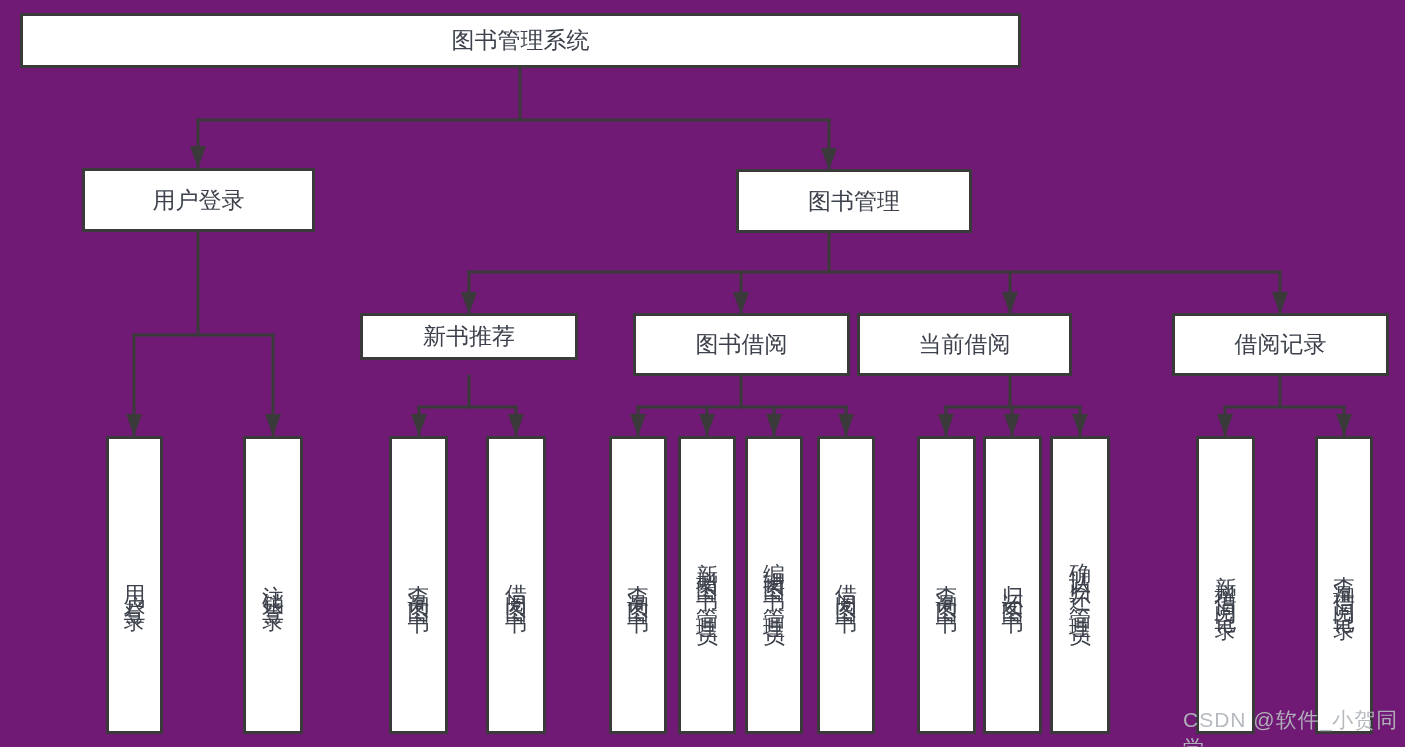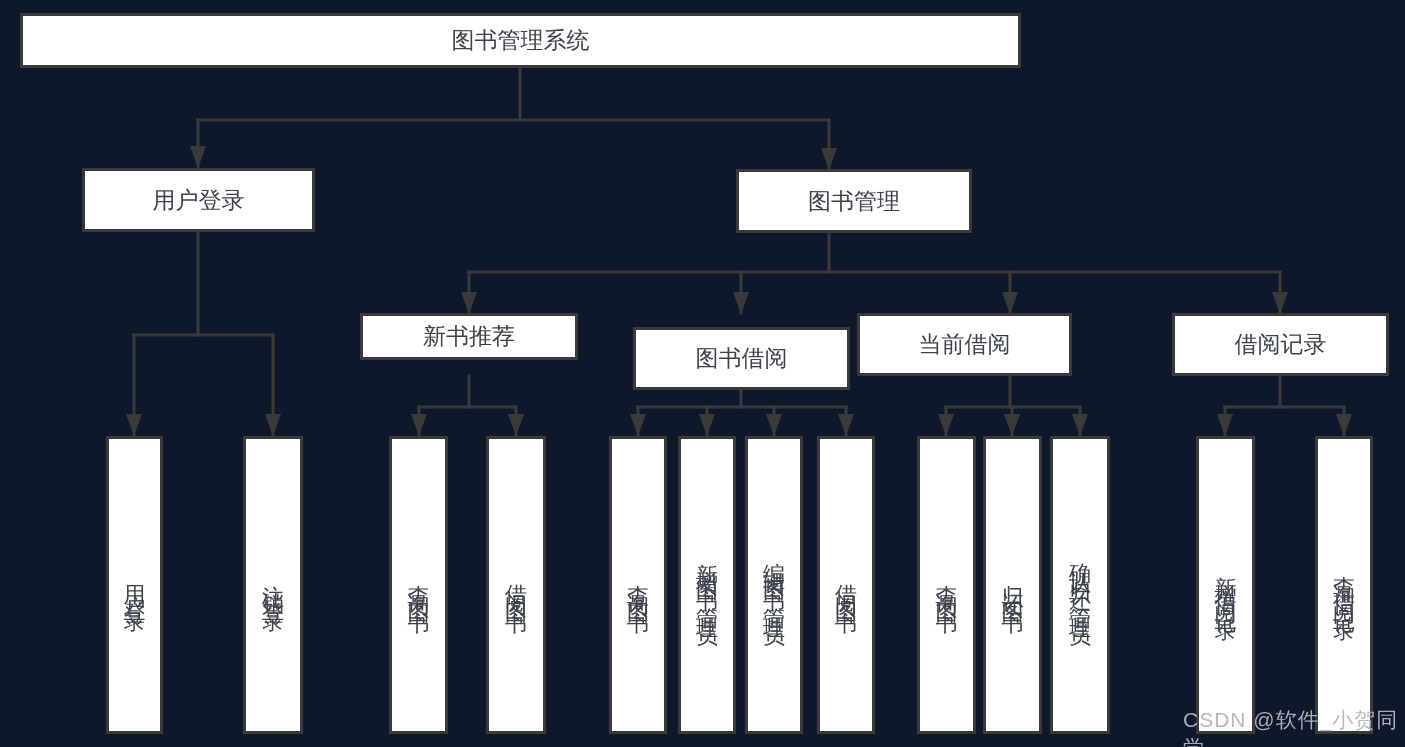--- a/index.html
+++ b/index.html
@@ -1,17 +1,17 @@
 <!DOCTYPE html>
 <html lang="zh"><head>
 <meta charset="utf-8">
 <style>
   html,body{margin:0;padding:0;background:#ffffff;}
   .stage{
-    position:relative;width:1405px;height:747px;background:#0f172a;overflow:hidden;
+    position:relative;width:1405px;height:747px;background:#701a75;overflow:hidden;
     font-family:"Liberation Sans",sans-serif;color:#3c414b;
   }
   .connectors{position:absolute;left:0;top:0;z-index:1;}
   .box{
     position:absolute;z-index:2;background:#ffffff;border:3px solid #3a3a3a;
     box-sizing:border-box;display:flex;align-items:center;justify-content:center;
     font-size:23px;line-height:1;white-space:nowrap;
   }
   .vbox span{
     writing-mode:vertical-rl;text-orientation:mixed;
@@ -76,21 +76,21 @@
       <line x1="1344" y1="407" x2="1344" y2="435" marker-end="url(#arrowhead)"></line>
     </g>
   </svg>
 
   <div class="box" style="left:20px;top:13px;width:1001px;height:55px;">图书管理系统</div>
 
   <div class="box" style="left:82px;top:168px;width:233px;height:64px;">用户登录</div>
   <div class="box" style="left:712px;top:169px;width:236px;height:64px;margin-left:24px;">图书管理</div>
 
   <div class="box" style="left:360px;top:313px;width:218px;height:47px;">新书推荐</div>
-  <div class="box" style="left:633px;top:313px;width:217px;height:63px;margin-top:14px;">图书借阅</div>
+  <div class="box" style="left:633px;top:313px;width:217px;height:63px;">图书借阅</div>
   <div class="box" style="left:857px;top:313px;width:215px;height:63px;">当前借阅</div>
   <div class="box" style="left:1172px;top:313px;width:217px;height:63px;">借阅记录</div>
 
   <div class="box vbox" style="left:106px;top:436px;width:57px;height:298px;">
     <span>用户登录</span>
   </div>
   <div class="box vbox" style="left:243px;top:436px;width:60px;height:298px;">
     <span>注销登录</span>
   </div>
 

